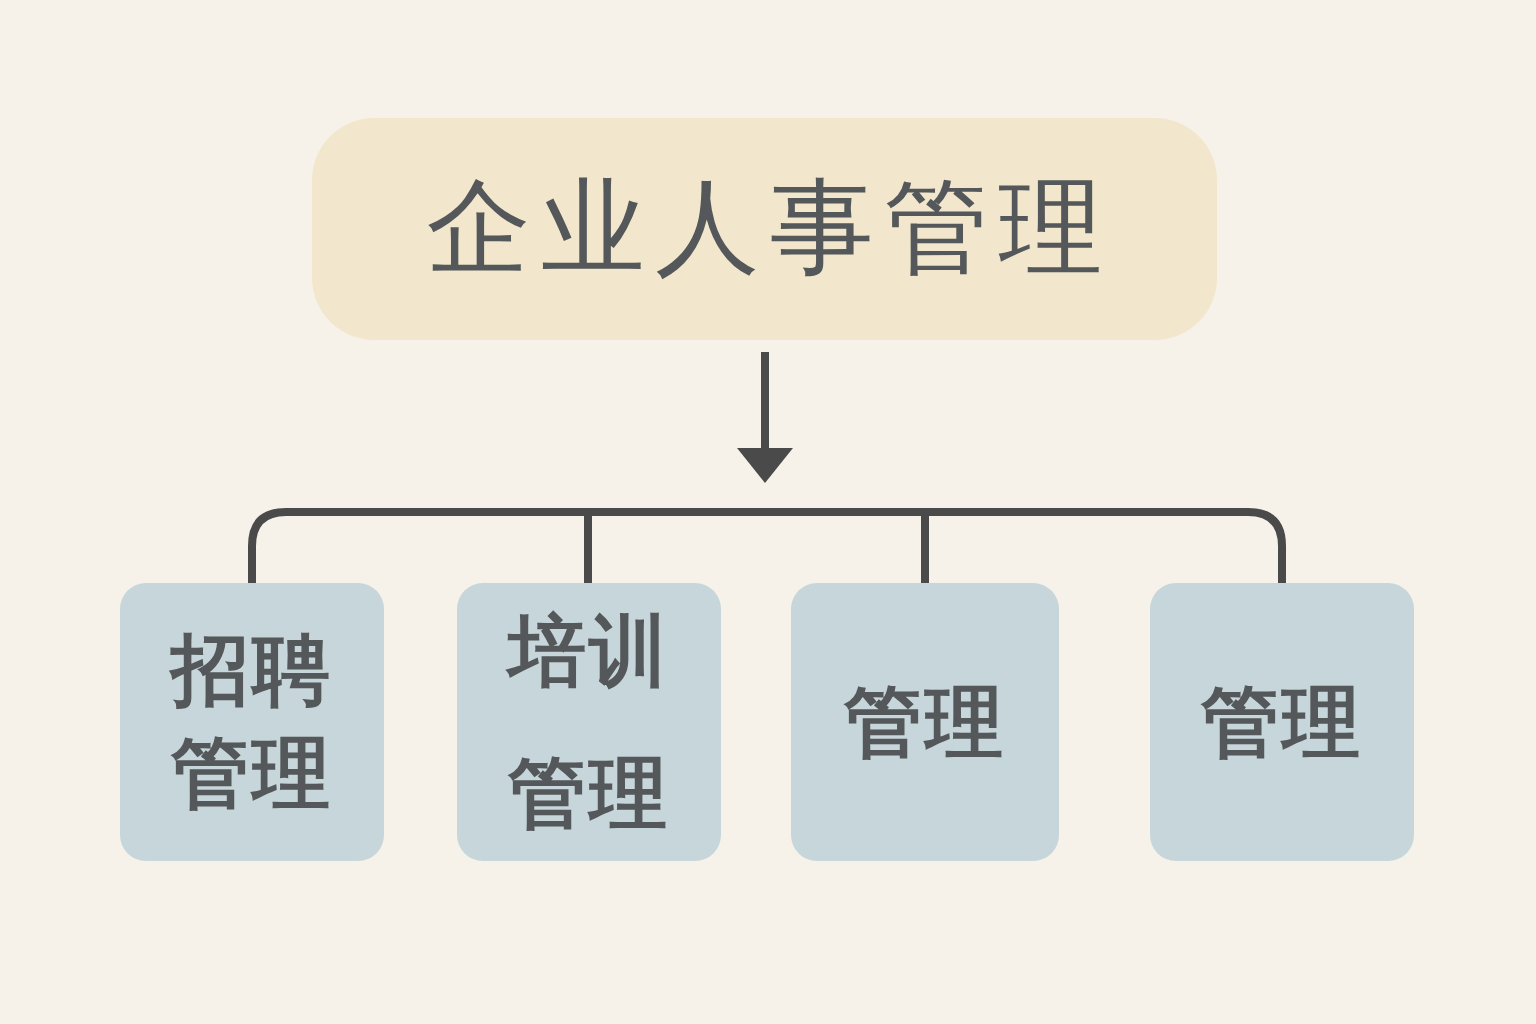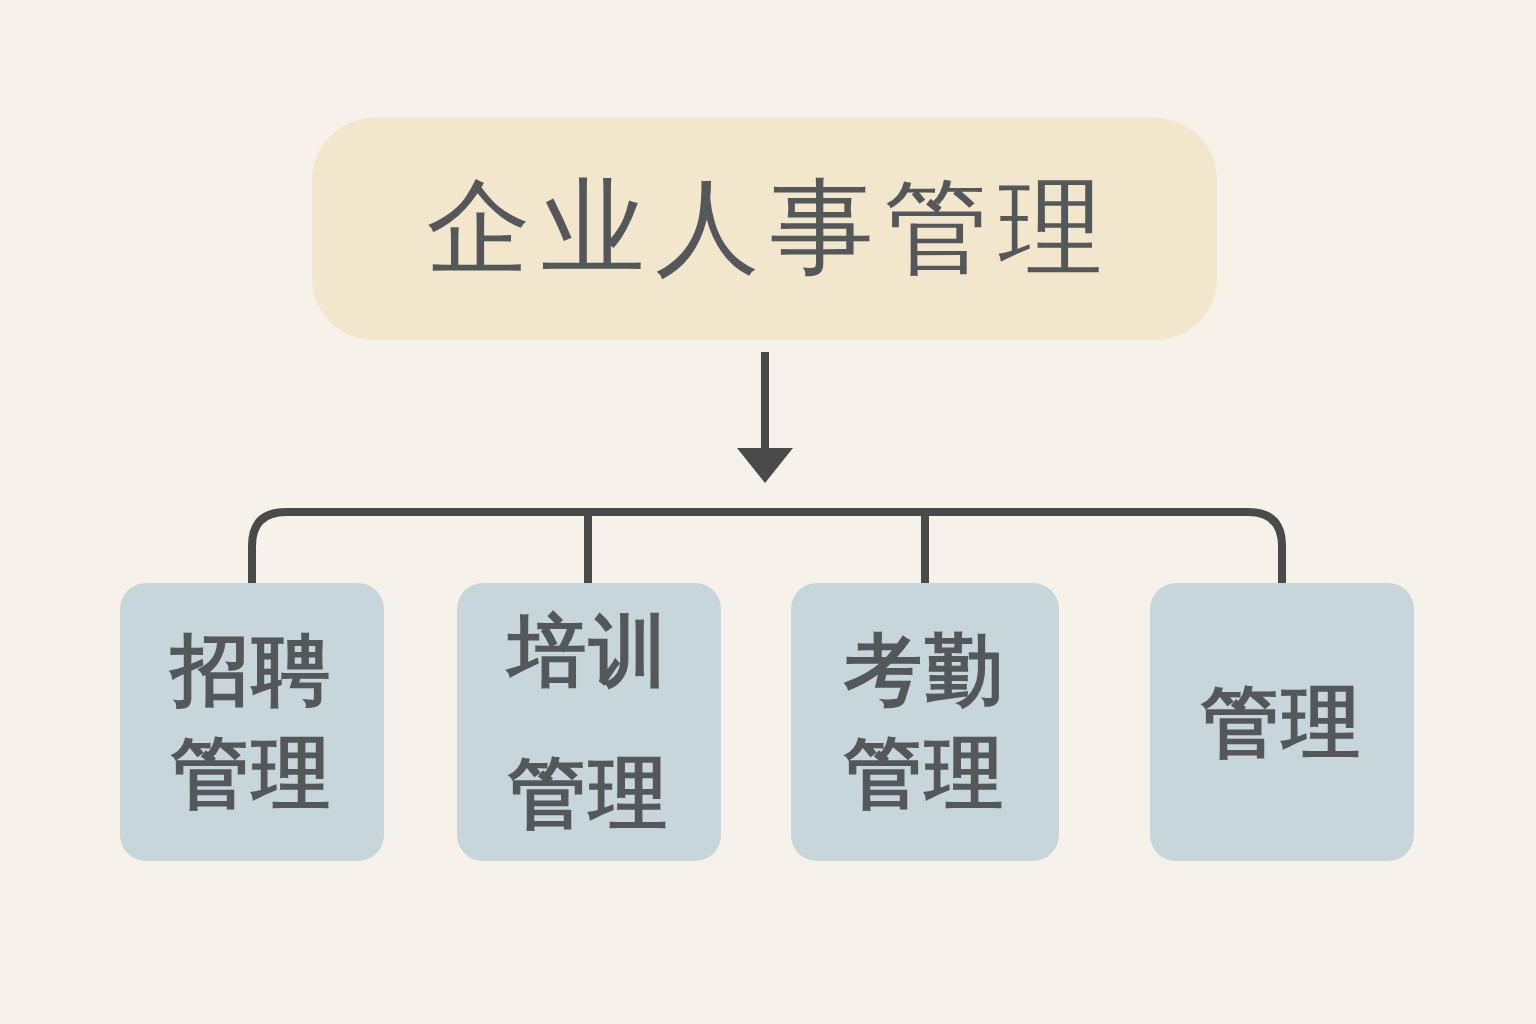--- a/index.html
+++ b/index.html
@@ -109,21 +109,20 @@
     <span class="line">招聘</span>
     <span class="line">管理</span>
   </div>
 
   <div class="child-node child-2">
     <span class="line">培训</span>
     <span class="line">管理</span>
   </div>
 
   <div class="child-node child-3">
-    <span class="line">考勤</span>
     <span class="line">管理</span>
   </div>
 
   <div class="child-node child-4">
     <span class="line">管理</span>
   </div>
 
 </div>
 
 </body></html>

